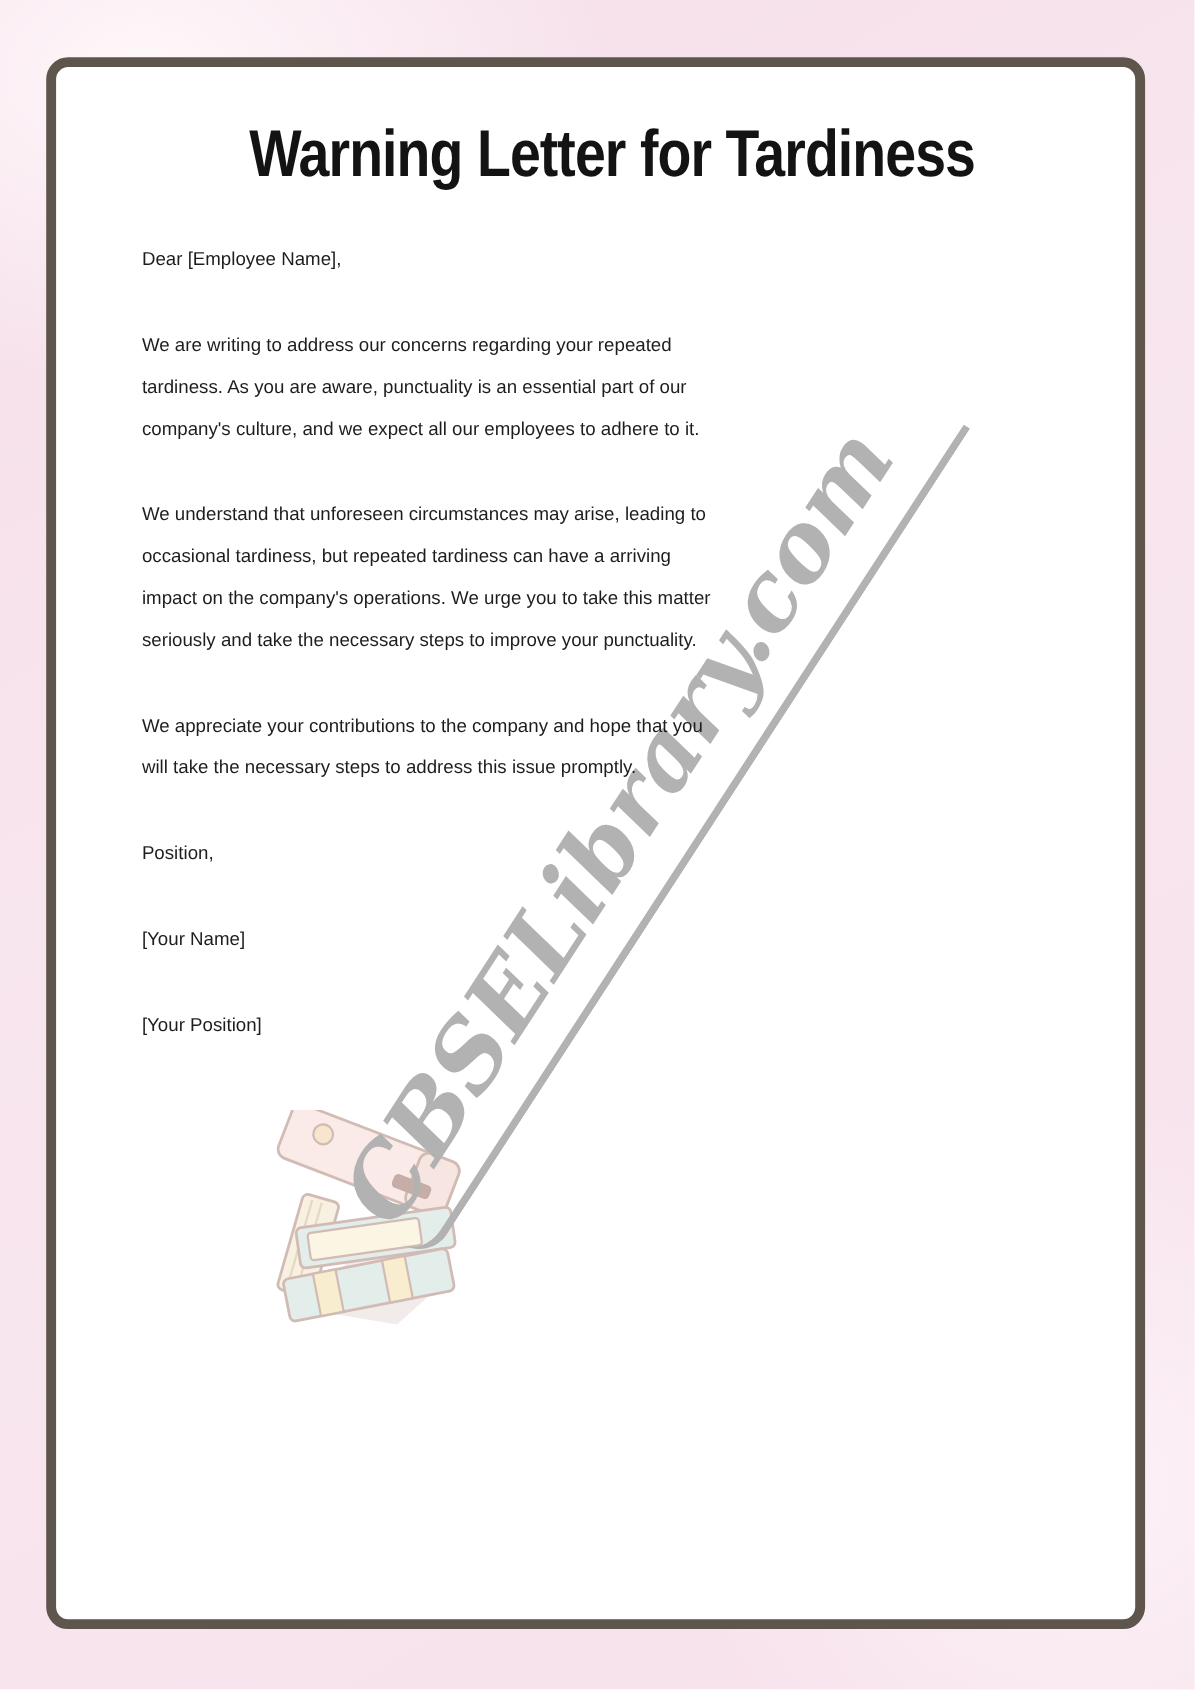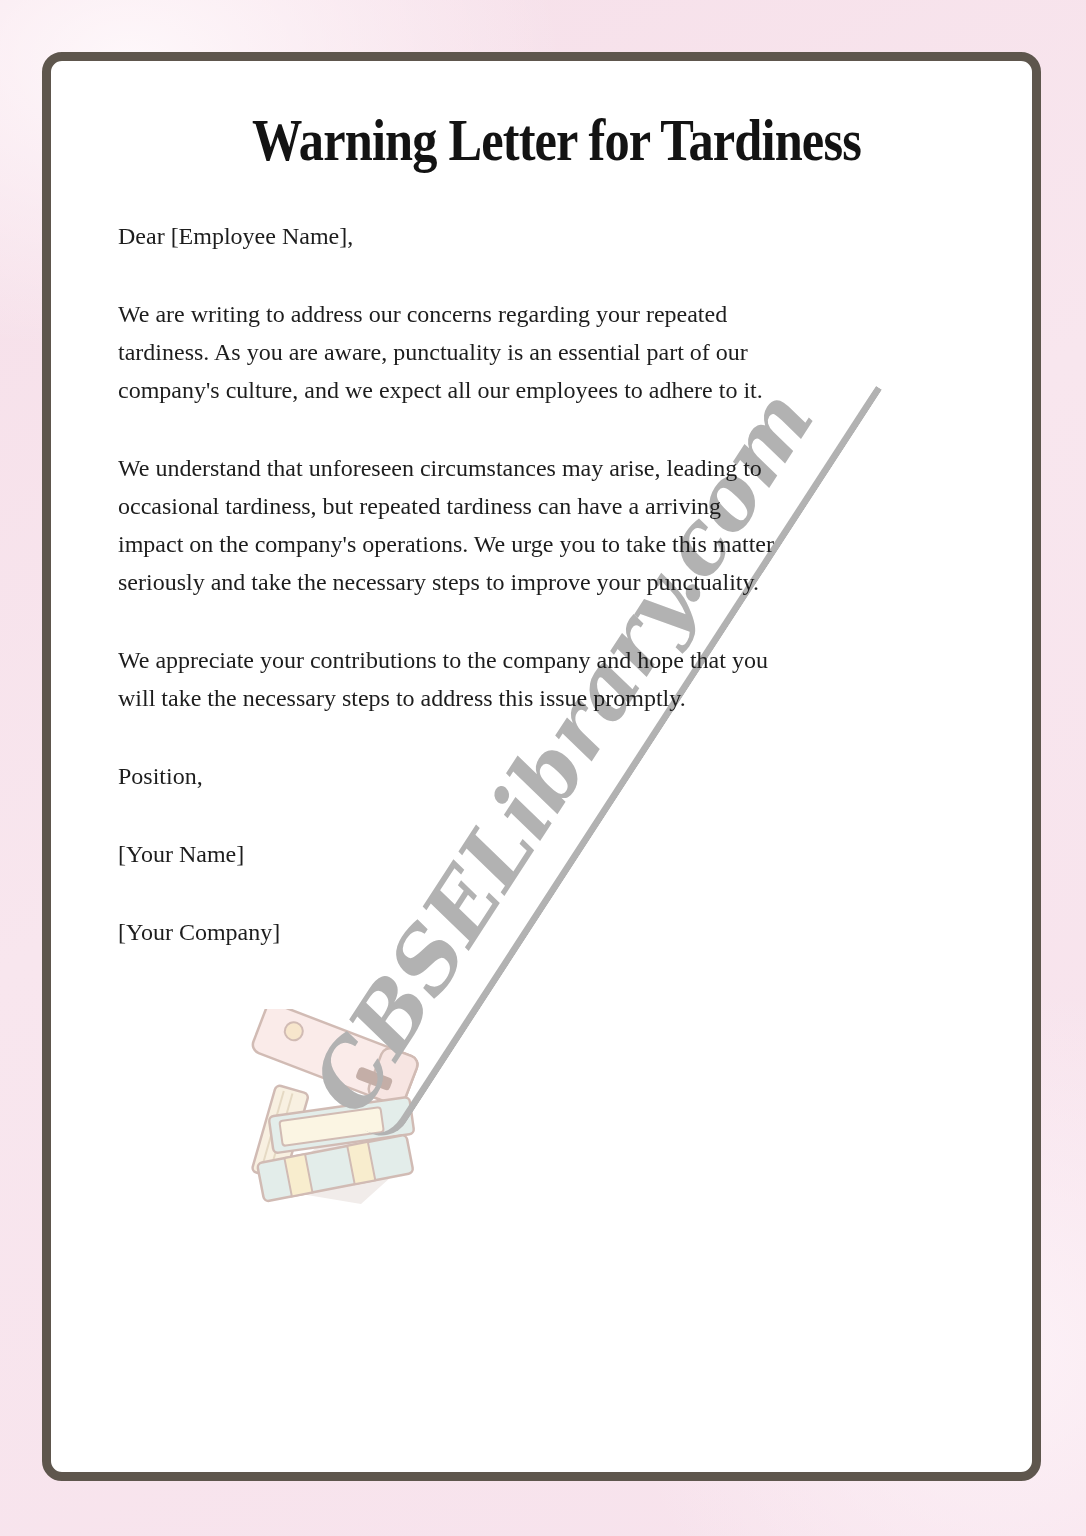--- a/index.html
+++ b/index.html
@@ -21,38 +21,38 @@
     box-sizing: border-box;
     background: #ffffff;
     border: 9px solid #5e564d;
     border-radius: 20px;
     overflow: hidden;
   }
   .content {
     position: relative;
     z-index: 2;
     padding: 44px 36px 0 66px;
-    font-family: Liberation Serif, serif;
+    font-family: Liberation Sans, sans-serif;
     color: #1d1d1d;
   }
   .title {
     margin: 0 0 42px 0;
     font-size: 60px;
     line-height: 70px;
     font-weight: bold;
     text-align: center;
     letter-spacing: -1px;
     color: #131313;
     transform: scaleX(0.84);
     transform-origin: 50% 50%;
     white-space: nowrap;
   }
   .line, .para {
-    margin: 0 0 40px 1px;
-    font-size: 24px;
+    margin: 0 0 40px 12px;
+    font-size: 17px;
     line-height: 38px;
     white-space: pre;
   }
   .watermark {
     position: absolute;
     left: 534px; top: 674px;
     z-index: 1;
     transform: translate(-50%, -50%) rotate(-57deg);
     font-family: "DejaVu Serif", "Liberation Serif", serif;
     font-style: italic;
@@ -121,17 +121,17 @@
 company's culture, and we expect all our employees to adhere to it.</p>
       <p class="para">We understand that unforeseen circumstances may arise, leading to
 occasional tardiness, but repeated tardiness can have a arriving
 impact on the company's operations. We urge you to take this matter
 seriously and take the necessary steps to improve your punctuality.</p>
       <p class="para">We appreciate your contributions to the company and hope that you
 will take the necessary steps to address this issue promptly.</p>
 
       <p class="line">Position,</p>
       <p class="line">[Your Name]</p>
-      <p class="line">[Your Company]</p>
+      <p class="line">[Your Position]</p>
     </div>
 
   </div>
 </div>
 
 </body></html>

